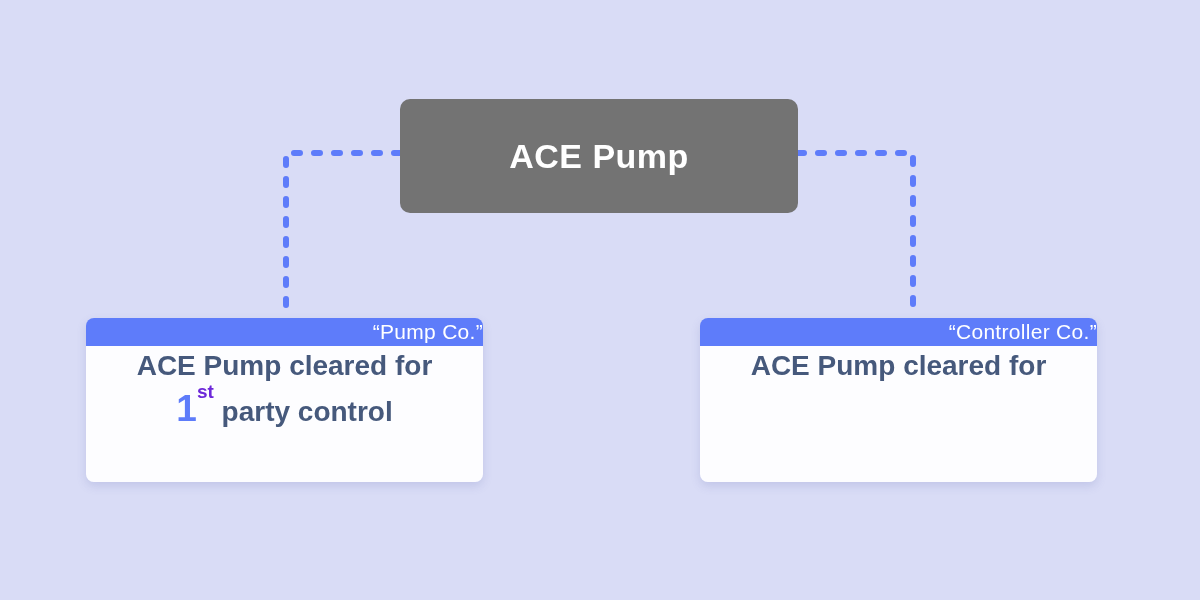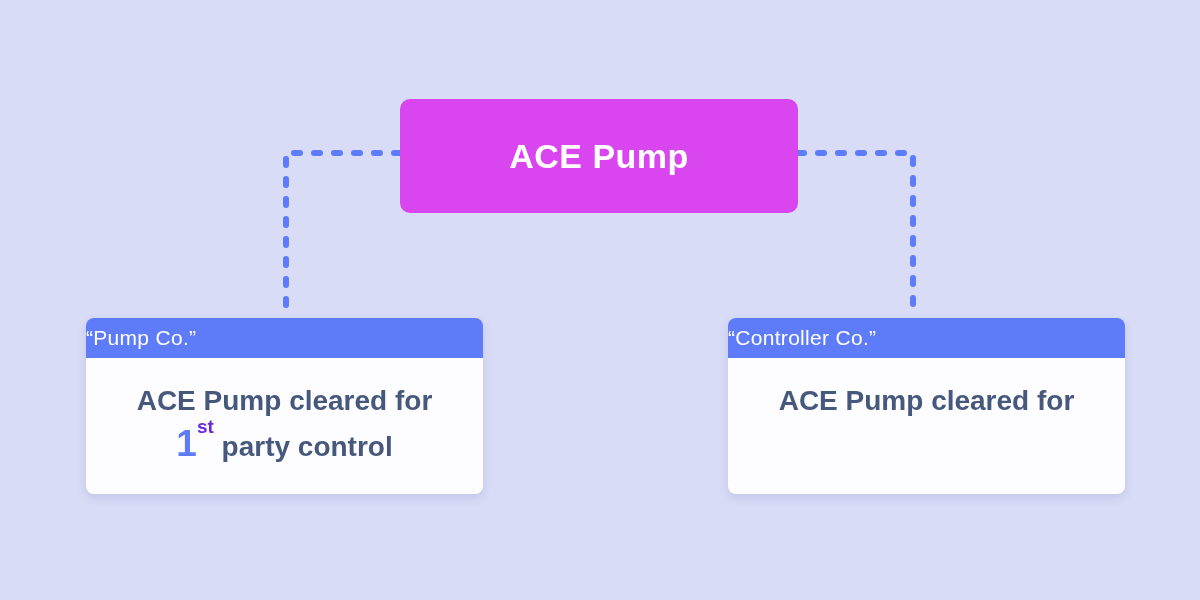--- a/index.html
+++ b/index.html
@@ -27,65 +27,64 @@
     stroke-width: 6;
     stroke-linecap: round;
     stroke-dasharray: 6 14;
   }
   .root-node {
     position: absolute;
     left: 400px;
     top: 99px;
     width: 398px;
     height: 114px;
-    background: #d946ef;
+    background: #737373;
     border-radius: 10px;
     display: flex;
     align-items: center;
     justify-content: center;
   }
   .root-label {
     color: #ffffff;
     font-size: 34px;
     font-weight: 700;
     letter-spacing: 0.5px;
   }
   .card {
     position: absolute;
     top: 318px;
     width: 397px;
     border-radius: 8px;
     box-shadow: 0 4px 10px rgba(90, 100, 170, 0.18);
   }
   .card-left  { left: 86px; }
-  .card-right { left: 728px; }
+  .card-right { left: 700px; }
   .card-header {
-    height: 40px;
+    height: 28px;
     background: #5e7cfa;
     border-radius: 8px 8px 0 0;
     display: flex;
     align-items: center;
-    justify-content: flex-start;
+    justify-content: flex-end;
   }
   .card-header span {
     color: #ffffff;
     font-size: 21px;
     font-weight: 500;
     letter-spacing: 0.3px;
   }
   .card-body {
     height: 136px;
     background: #fdfdff;
     border-radius: 0 0 8px 8px;
     text-align: center;
     color: #46597c;
     font-weight: 700;
     font-size: 28px;
     box-sizing: border-box;
-    padding-top: 23px;
   }
   .body-line1 {
     line-height: 40px;
   }
   .body-line2 {
     line-height: 46px;
   }
   .ordinal {
     color: #5e7cfa;
     font-size: 37px;

